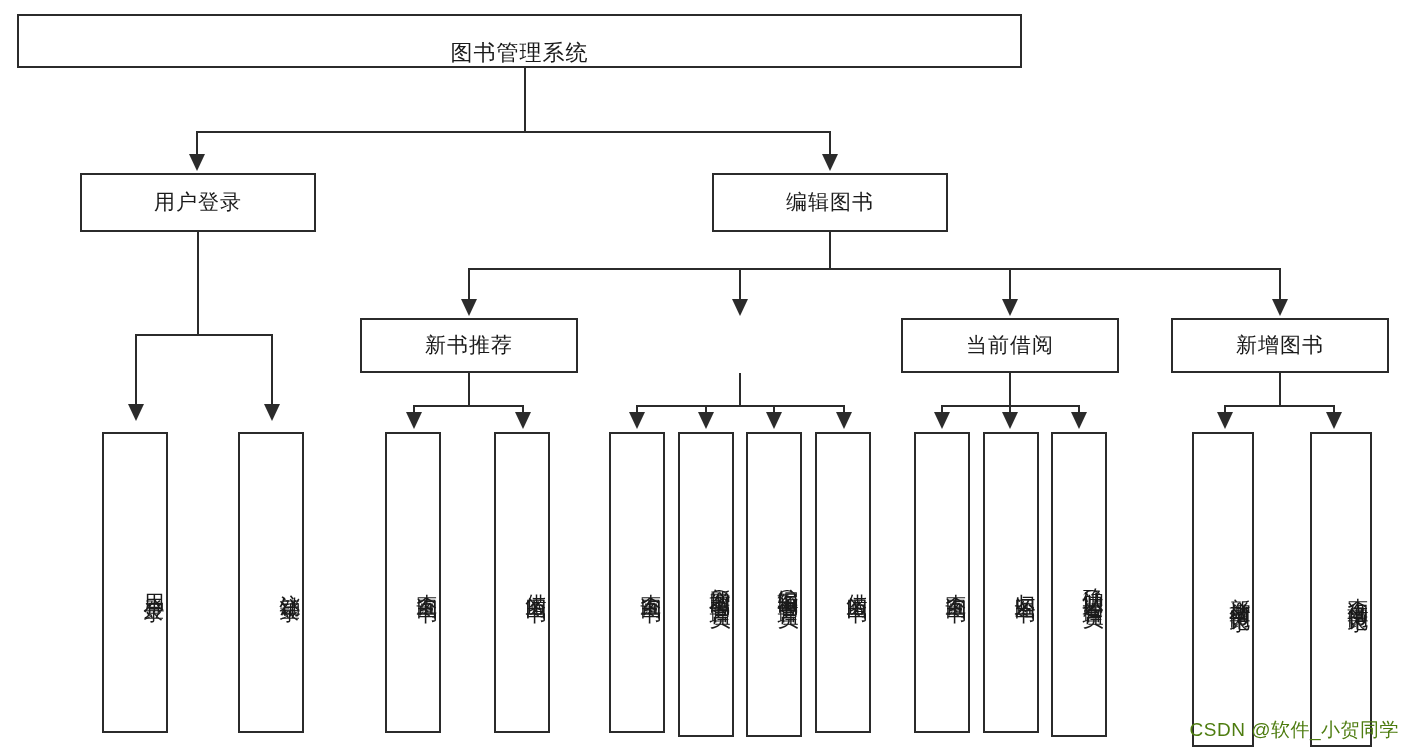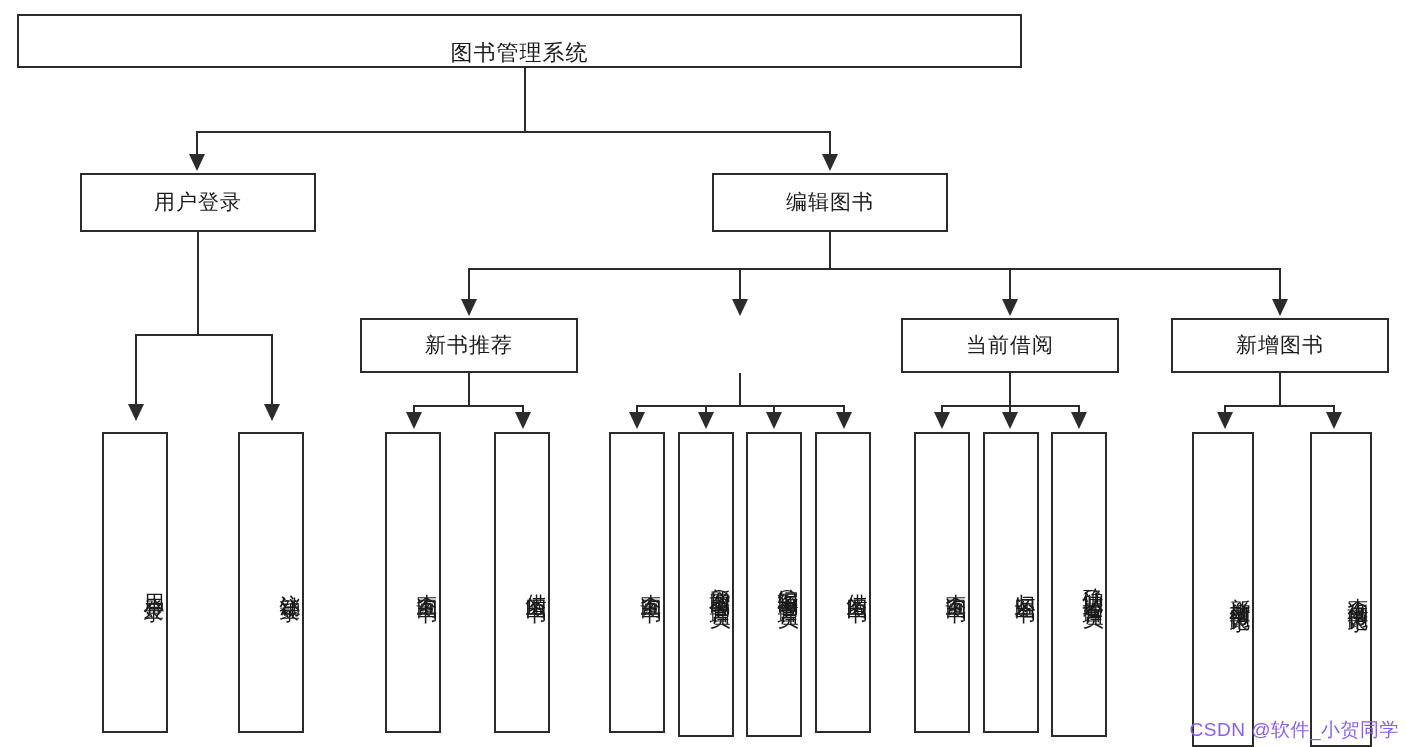--- a/index.html
+++ b/index.html
@@ -68,21 +68,21 @@
     border-left: 8px solid transparent;
     border-right: 8px solid transparent;
     border-top: 17px solid #2b2b2b;
   }
   
   #watermark {
     position: absolute;
     right: 6px;
     bottom: 4px;
     font-size: 19px;
-    color: #8b5cf6;
+    color: #4d7c0f;
     white-space: nowrap;
     letter-spacing: 0.5px;
     pointer-events: none;
   }
 </style>
 </head>
 <body>
 
 <div id="canvas">
 

